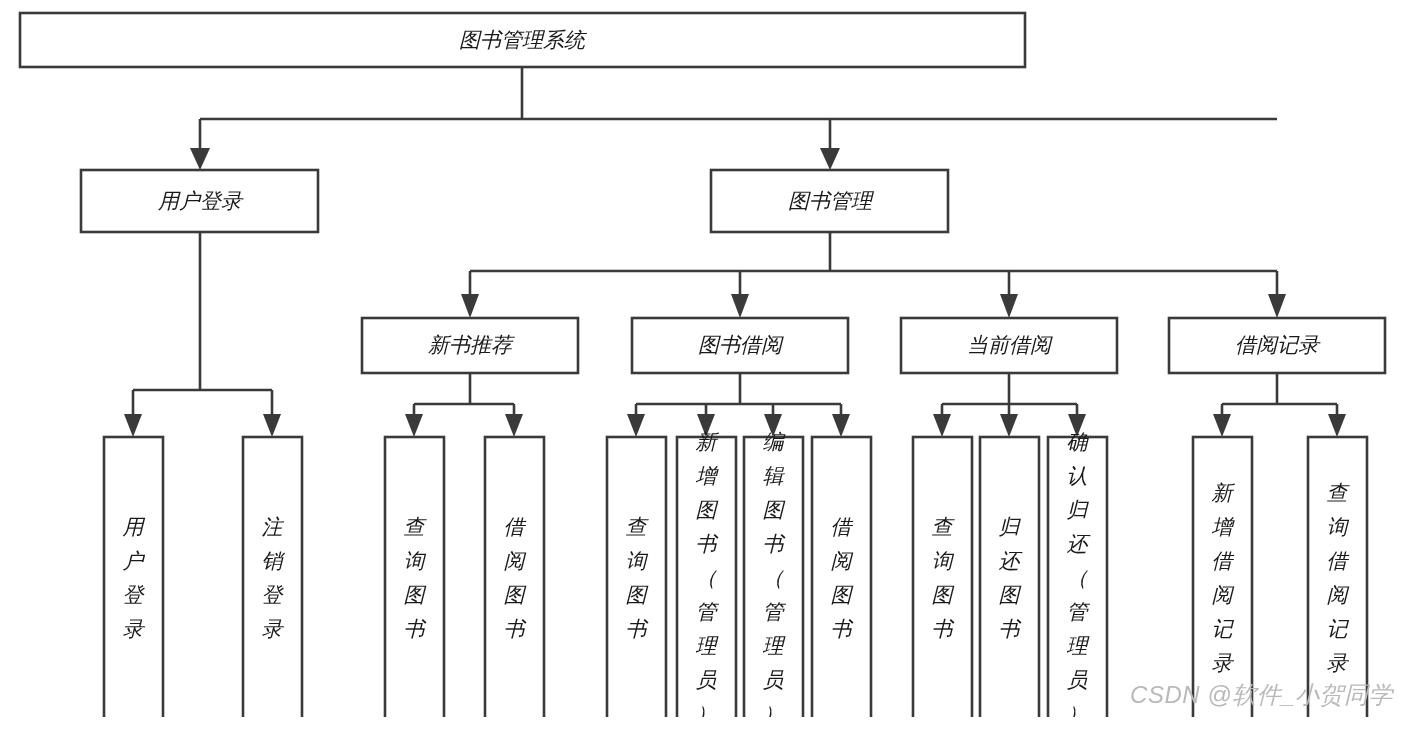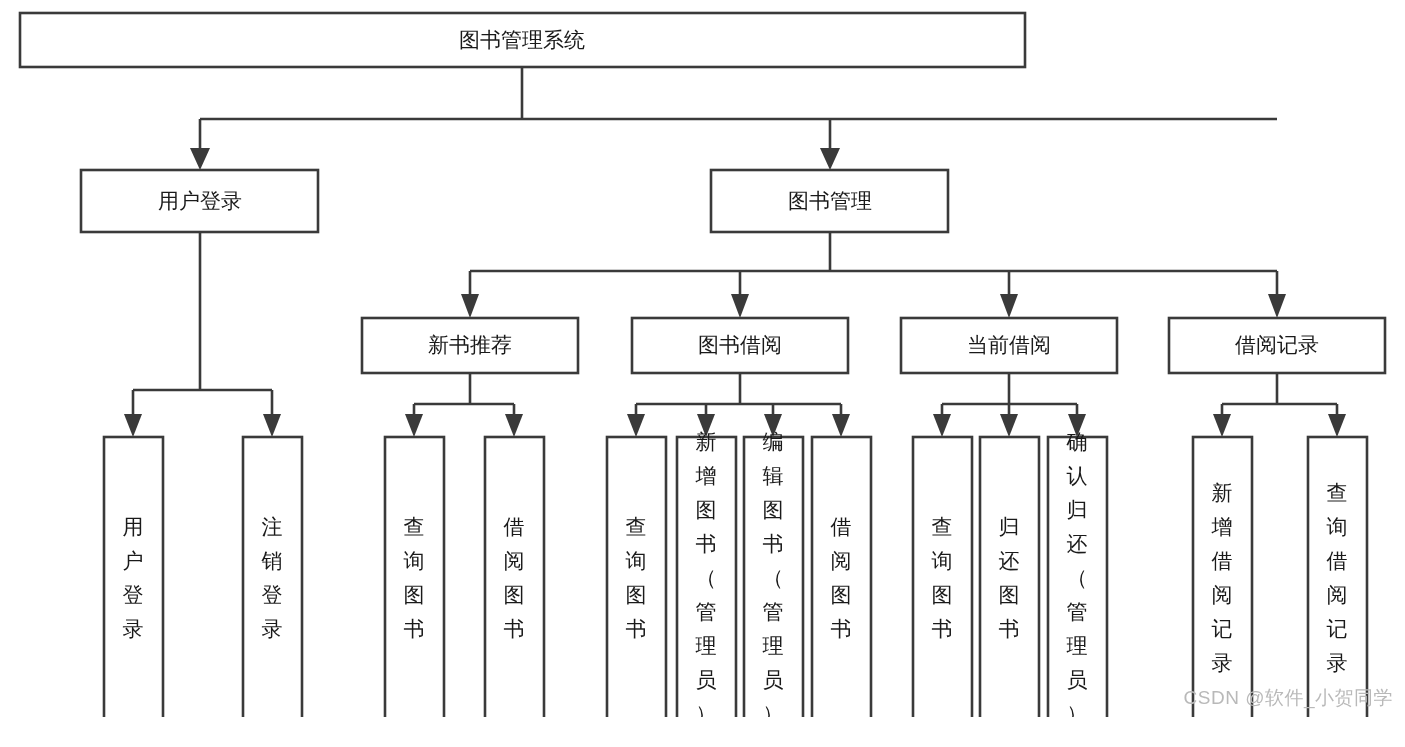--- a/index.html
+++ b/index.html
@@ -10,20 +10,21 @@
   }
   body {
     font-family: "Liberation Sans", "DejaVu Sans", sans-serif;
   }
   #diagram-root {
     position: relative;
     width: 1405px;
     height: 717px;
     background: #ffffff;
     overflow: hidden;
+    font-style: italic;
   }
   svg.diagram-canvas {
     position: absolute;
     left: 0;
     top: 0;
     width: 1405px;
     height: 747px;
     display: block;
   }
   .node-box {
@@ -52,21 +53,21 @@
     fill: #1a1a1a;
     font-family: "Liberation Sans", "DejaVu Sans", sans-serif;
     font-size: 21px;
     text-anchor: middle;
   }
   .watermark-text {
     position: absolute;
     right: 12px;
     bottom: 6px;
     color: #b9b9b9;
-    font-size: 19px;
+    font-size: 24px;
     font-family: "Liberation Sans", "DejaVu Sans", sans-serif;
     white-space: nowrap;
     user-select: none;
     letter-spacing: 0.5px;
   }
 </style>
 </head>
 <body>
 
 <div id="diagram-root">

